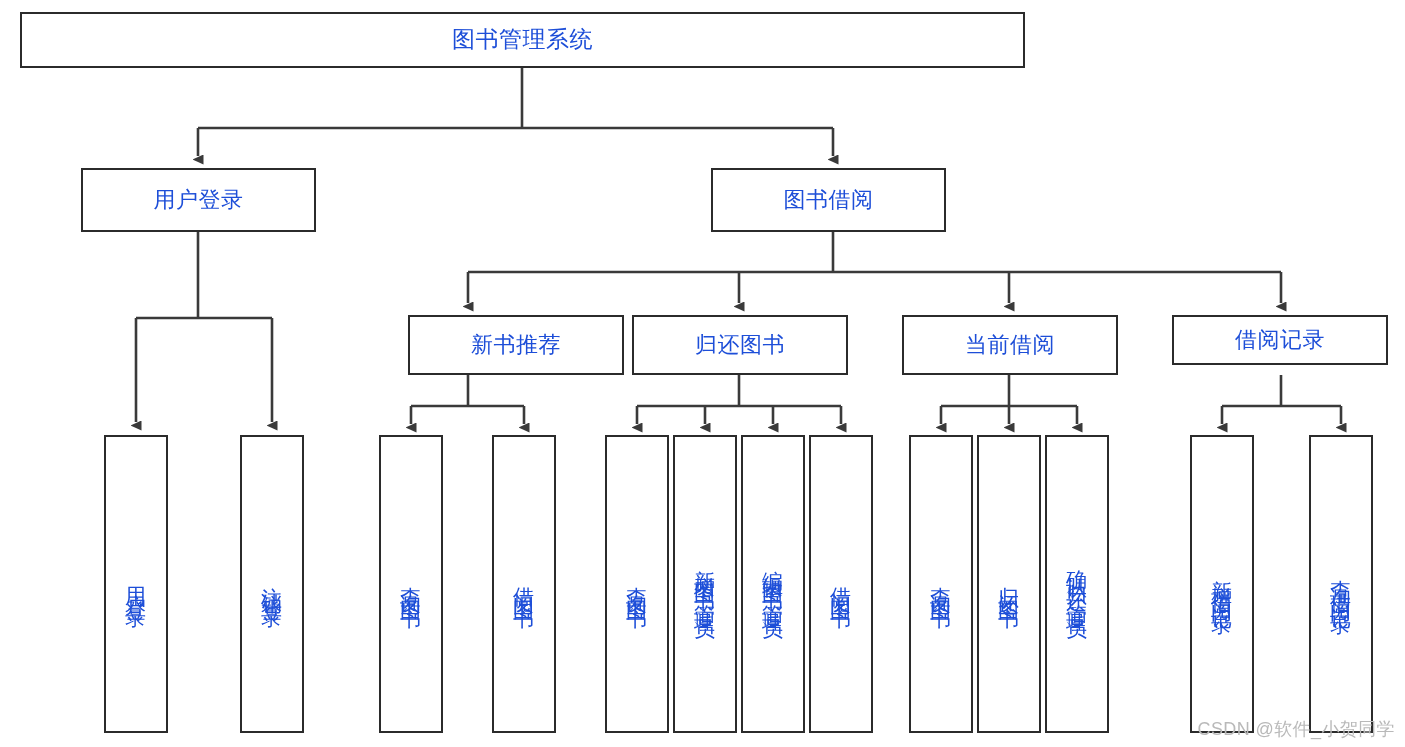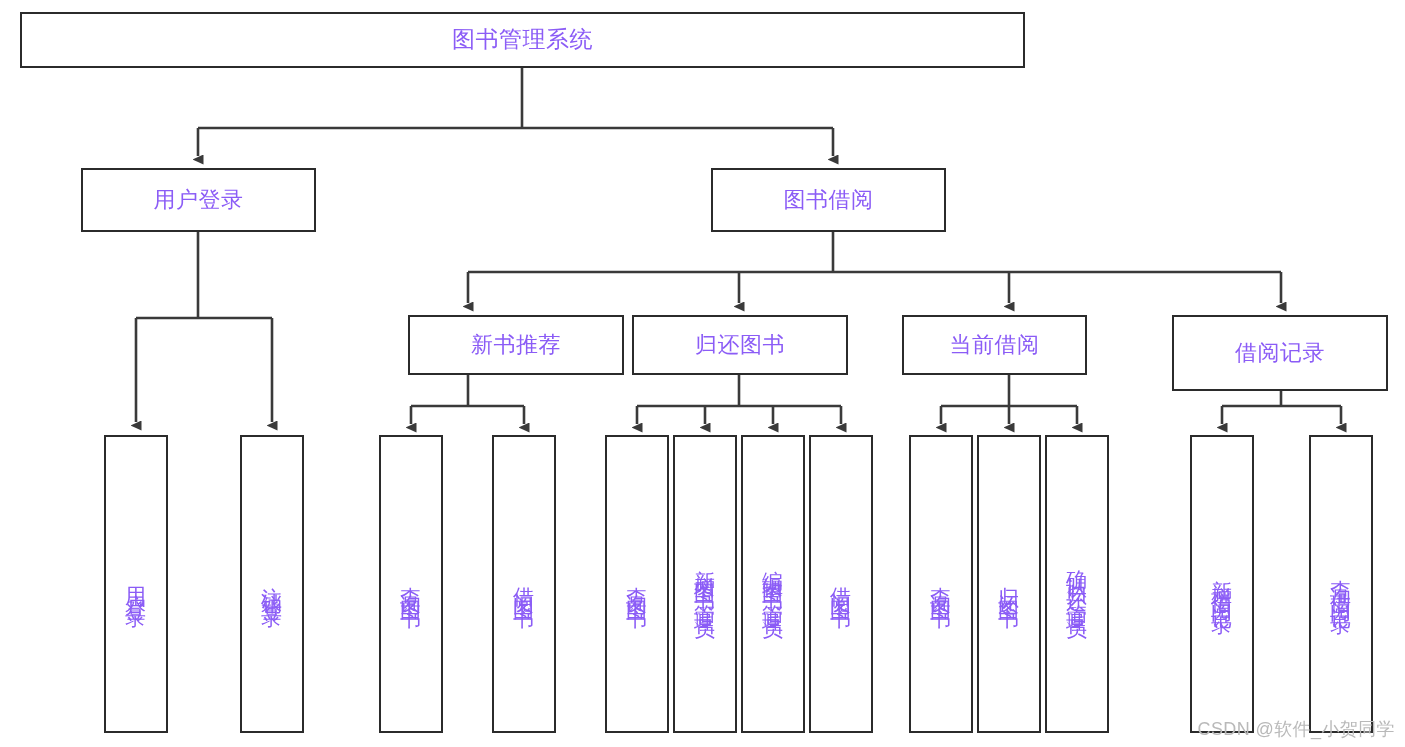--- a/index.html
+++ b/index.html
@@ -30,21 +30,21 @@
     position: absolute;
     box-sizing: border-box;
     background: #ffffff;
     border: 2px solid #2b2b2b;
     display: flex;
     align-items: center;
     justify-content: center;
     z-index: 2;
   }
   .node-label {
-    color: #8b5cf6;
+    color: #1d4ed8;
     line-height: 1.18;
     letter-spacing: 0.5px;
     white-space: nowrap;
   }
   
   .node.level-0 .node-label {
     font-size: 23px;
   }
   
   .node.level-1 .node-label,
@@ -145,25 +145,25 @@
   </div>
 
   <div class="node level-2" style="left:362px; top:315px; width:216px; height:60px;margin-left:46px;">
     <span class="node-label">新书推荐</span>
   </div>
 
   <div class="node level-2" style="left:632px; top:315px; width:216px; height:60px;">
     <span class="node-label">归还图书</span>
   </div>
 
-  <div class="node level-2" style="left:902px; top:315px; width:185px; height:60px;">
+  <div class="node level-2" style="left:902px; top:315px; width:216px; height:60px;">
     <span class="node-label">当前借阅</span>
   </div>
 
-  <div class="node level-2" style="left:1172px; top:315px; width:216px; height:76px;">
+  <div class="node level-2" style="left:1172px; top:315px; width:216px; height:50px;">
     <span class="node-label">借阅记录</span>
   </div>
 
   <div class="node leaf" style="left:104px; top:435px; width:64px; height:298px;">
     <span class="node-label">用户登录</span>
   </div>
 
   <div class="node leaf" style="left:240px; top:435px; width:64px; height:298px;">
     <span class="node-label">注销登录</span>
   </div>

